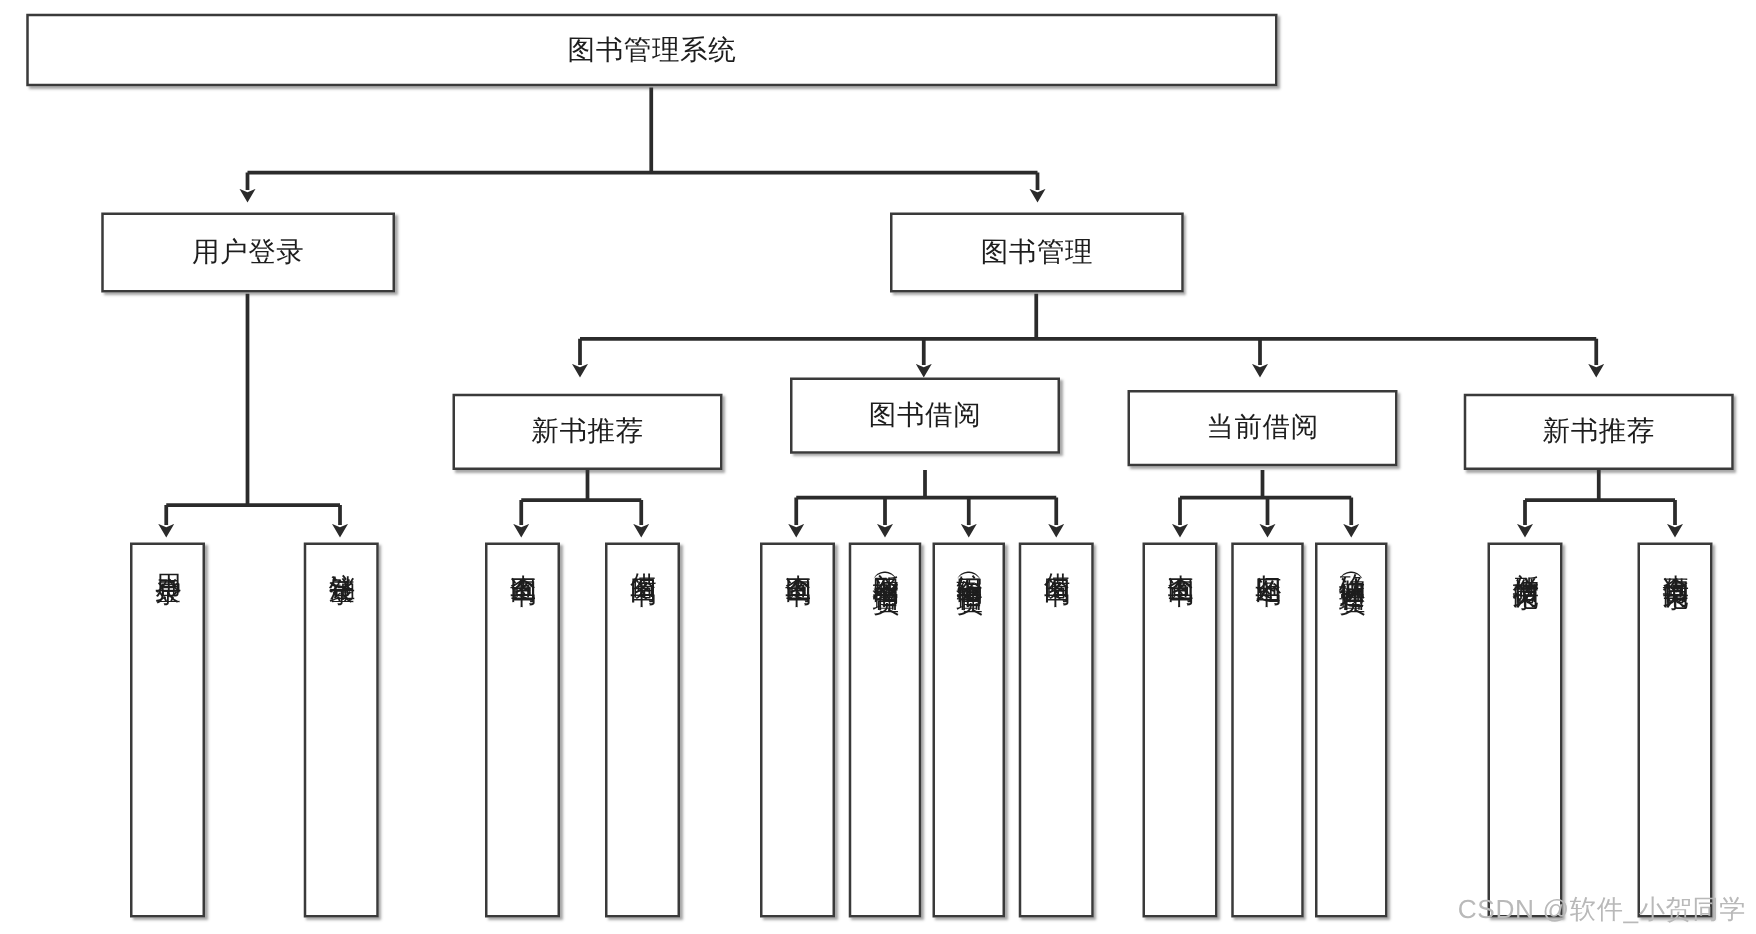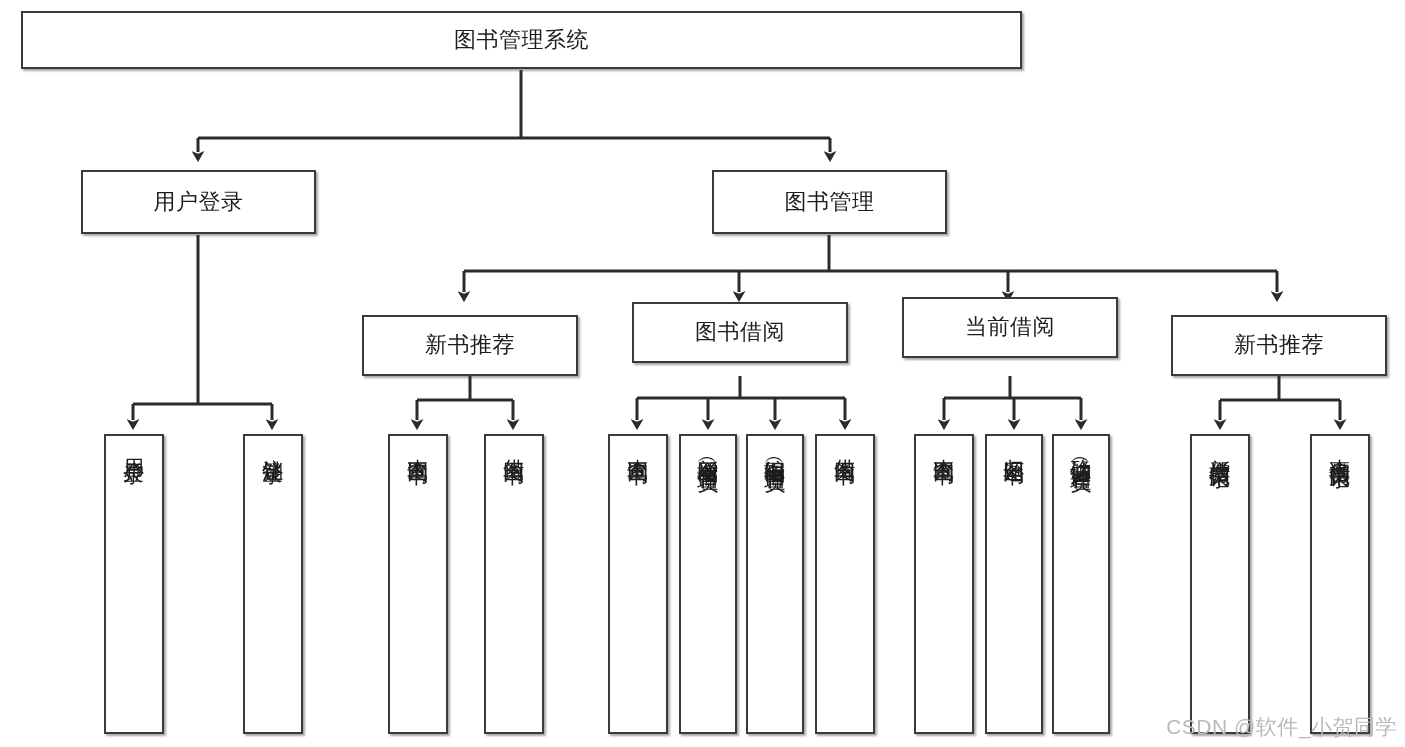--- a/index.html
+++ b/index.html
@@ -130,21 +130,21 @@
   </div>
 
   <div class="node h-node" style="left:362px;top:315px;width:216px;height:61px;">
     <span class="lbl">新书推荐</span>
   </div>
 
   <div class="node h-node" style="left:632px;top:302px;width:216px;height:61px;">
     <span class="lbl">图书借阅</span>
   </div>
 
-  <div class="node h-node" style="left:902px;top:297px;width:216px;height:61px;align-items:center;">
+  <div class="node h-node" style="left:902px;top:312px;width:216px;height:61px;align-items:center;">
     <span class="lbl">当前借阅</span>
   </div>
 
   <div class="node h-node" style="left:1171px;top:315px;width:216px;height:61px;">
     <span class="lbl">新书推荐</span>
   </div>
 
   <div class="node leaf" style="left:104px;top:434px;width:60px;height:300px;">
     <span class="lbl">用户登录</span>
   </div>

